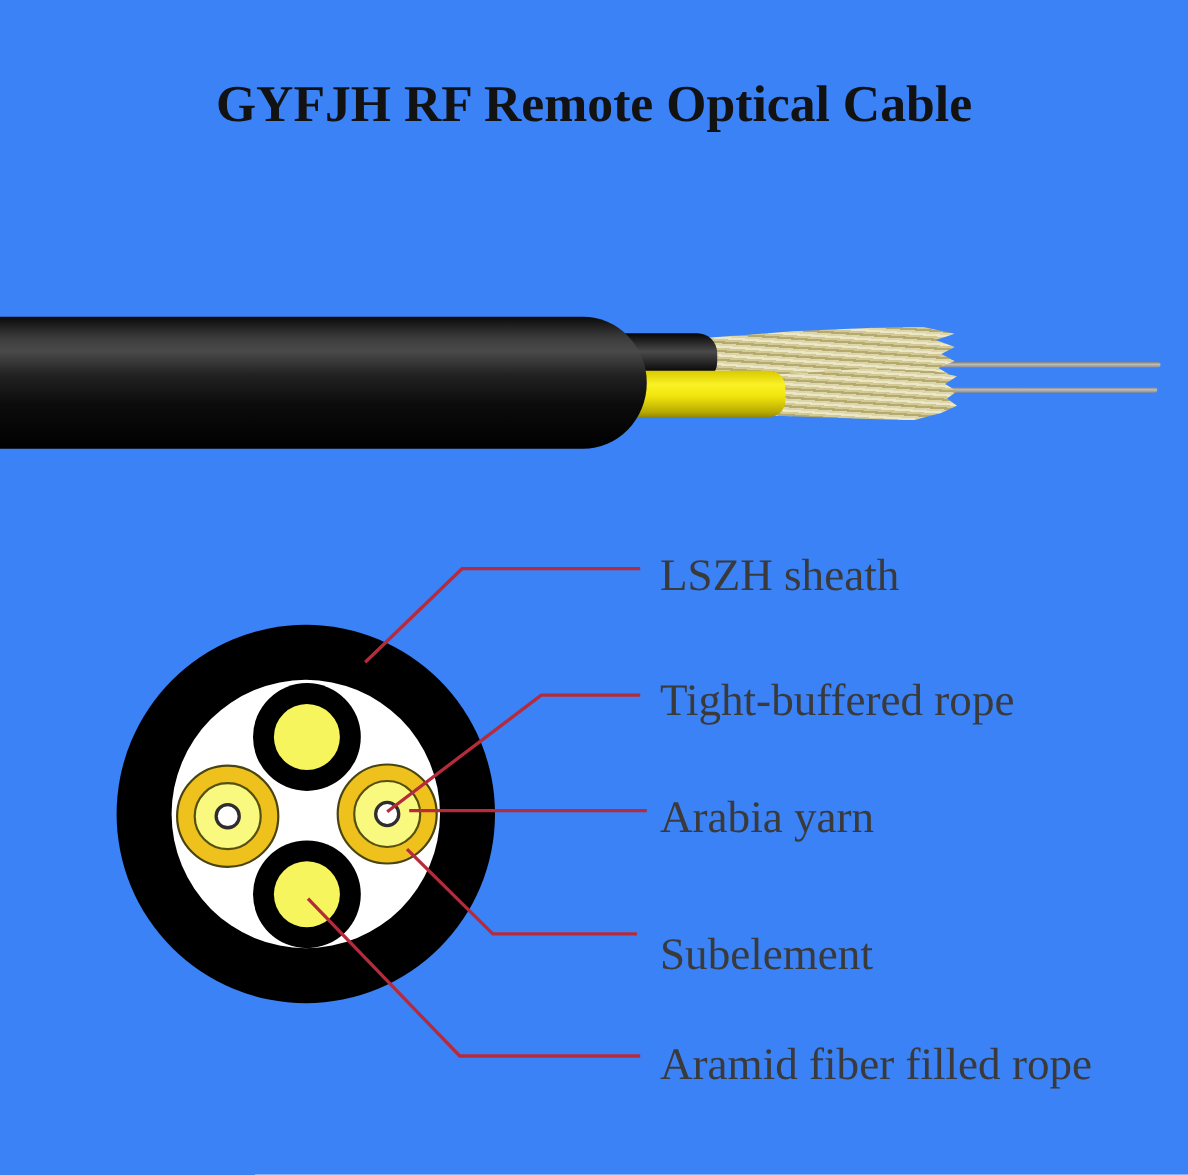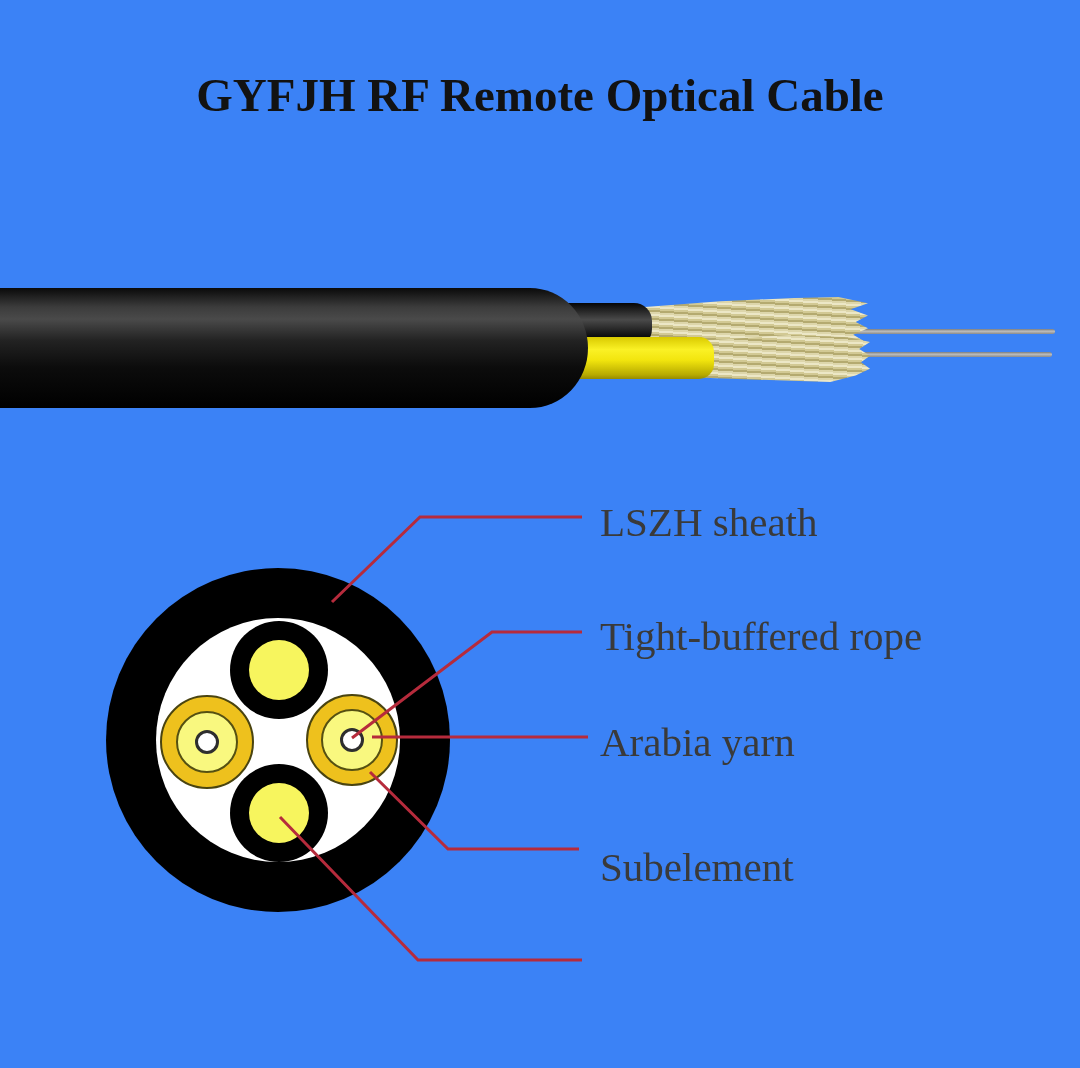--- a/index.html
+++ b/index.html
@@ -121,14 +121,15 @@
     <polyline points="352,738 492,632 582,632"></polyline>
     <polyline points="372,737 588,737"></polyline>
     <polyline points="370,772 448,849 579,849"></polyline>
     <polyline points="280,817 418,960 582,960"></polyline>
   </svg>
 
   <div class="callout l1">LSZH sheath</div>
   <div class="callout l2">Tight-buffered rope</div>
   <div class="callout l3">Arabia yarn</div>
   <div class="callout l4">Subelement</div>
+  <div class="callout l5">Aramid fiber filled rope</div>
 
 </div>
 
 </body></html>

